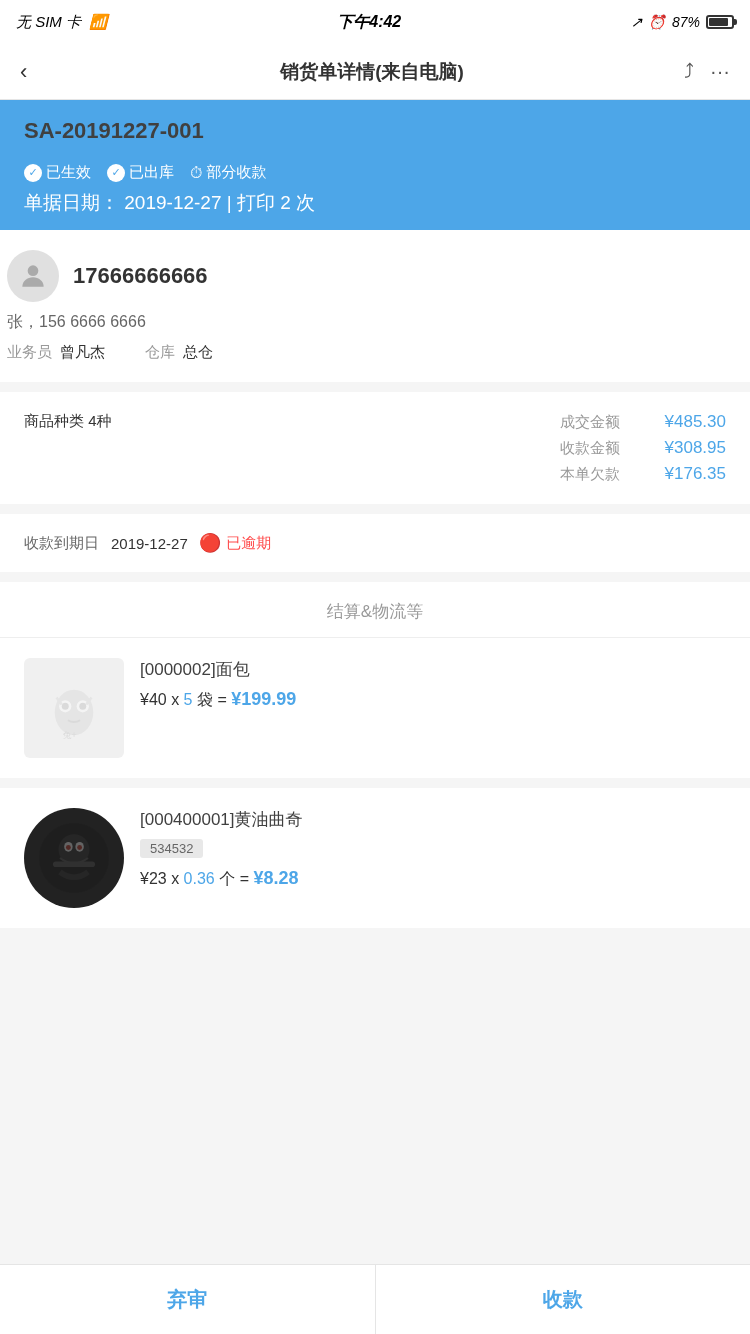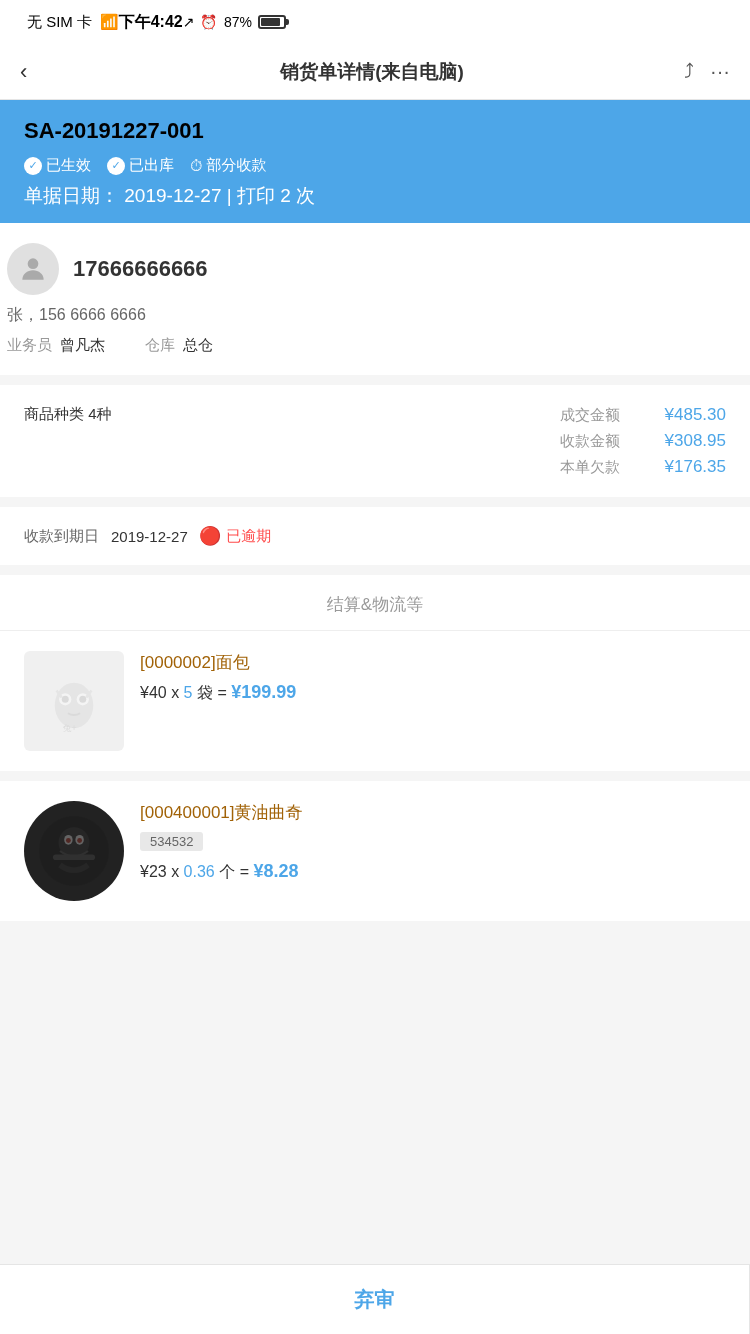--- a/index.html
+++ b/index.html
@@ -11,23 +11,25 @@
       min-height: 1334px;
       overflow-x: hidden;
     }
 
     
     .status-bar {
       background: #fff;
       height: 44px;
       display: flex;
       align-items: center;
-      padding: 0 27px;
+      justify-content: space-between;
+      padding: 0 16px;
       font-size: 15px;
       font-weight: 500;
+      font-style: italic;
     }
     .status-left { display: flex; align-items: center; gap: 8px; }
     .status-center { font-weight: 600; font-size: 16px; }
     .status-right { display: flex; align-items: center; gap: 6px; font-size: 14px; }
 
     
     .nav-bar {
       background: #fff;
       height: 56px;
       display: flex;
@@ -59,22 +61,22 @@
     }
 
     
     .order-header {
       background: #4da6e8;
       padding: 18px 24px 14px;
     }
     .order-id {
       font-size: 22px;
       font-weight: 700;
-      color: #000000;
-      margin-bottom: 12px;
+      color: #404040;
+      margin-bottom: 19px;
     }
     .order-status-row {
       display: flex;
       align-items: center;
       gap: 16px;
       margin-bottom: 8px;
     }
     .status-badge {
       display: flex;
       align-items: center;
@@ -262,21 +264,21 @@
       overflow: hidden;
     }
     .product-thumb svg {
       width: 70px;
       height: 70px;
       opacity: 0.3;
     }
     .product-info { flex: 1; }
     .product-name {
       font-size: 17px;
-      color: #a16207;
+      color: #404040;
       margin-bottom: 8px;
     }
     .product-sku {
       display: inline-block;
       background: #e8e8e8;
       color: #666;
       font-size: 13px;
       padding: 2px 10px;
       border-radius: 3px;
       margin-bottom: 10px;
@@ -515,13 +517,14 @@
       </div>
     </div>
   </div>
 
 </div>
 
 <div class="spacer"></div>
 
 <div class="bottom-bar">
   <div class="bottom-btn reject">弃审</div>
+  <div class="bottom-btn collect">收款</div>
 </div>
 
 </body></html>

